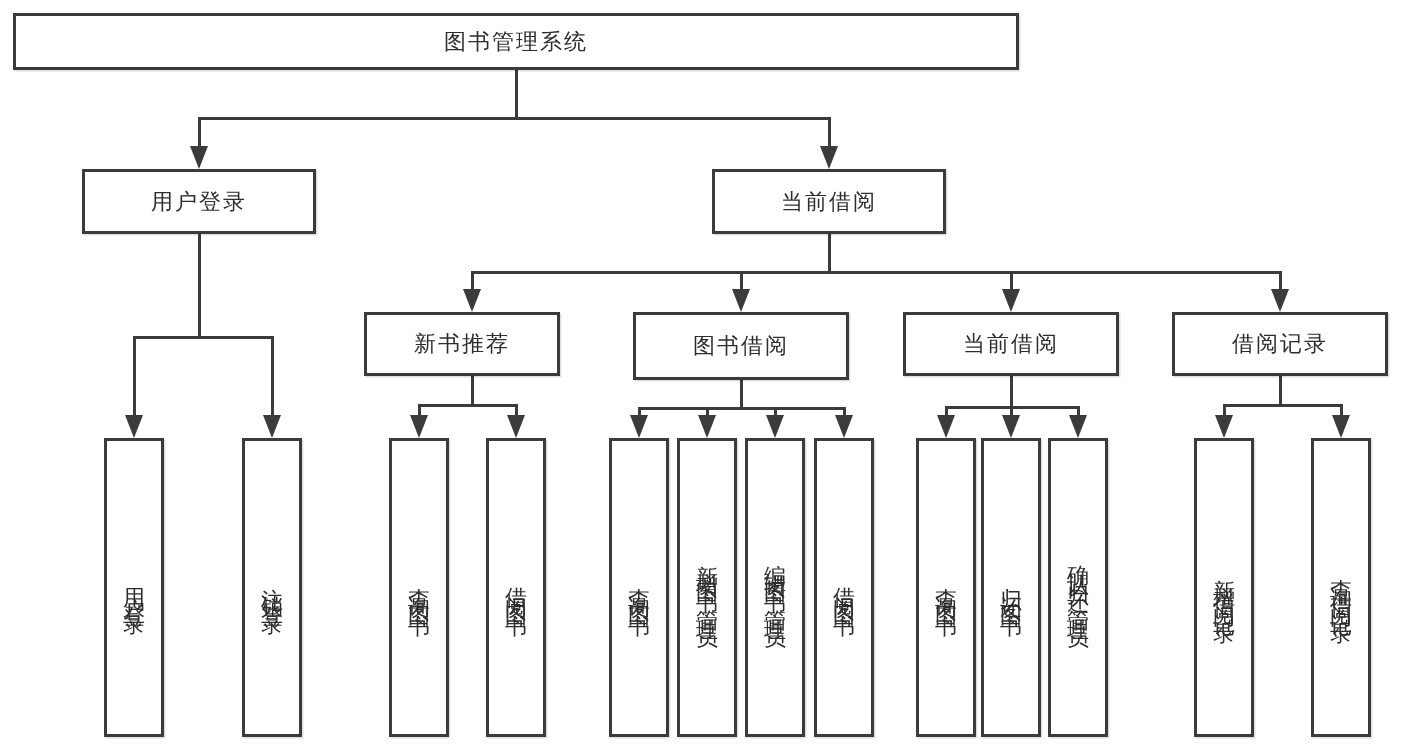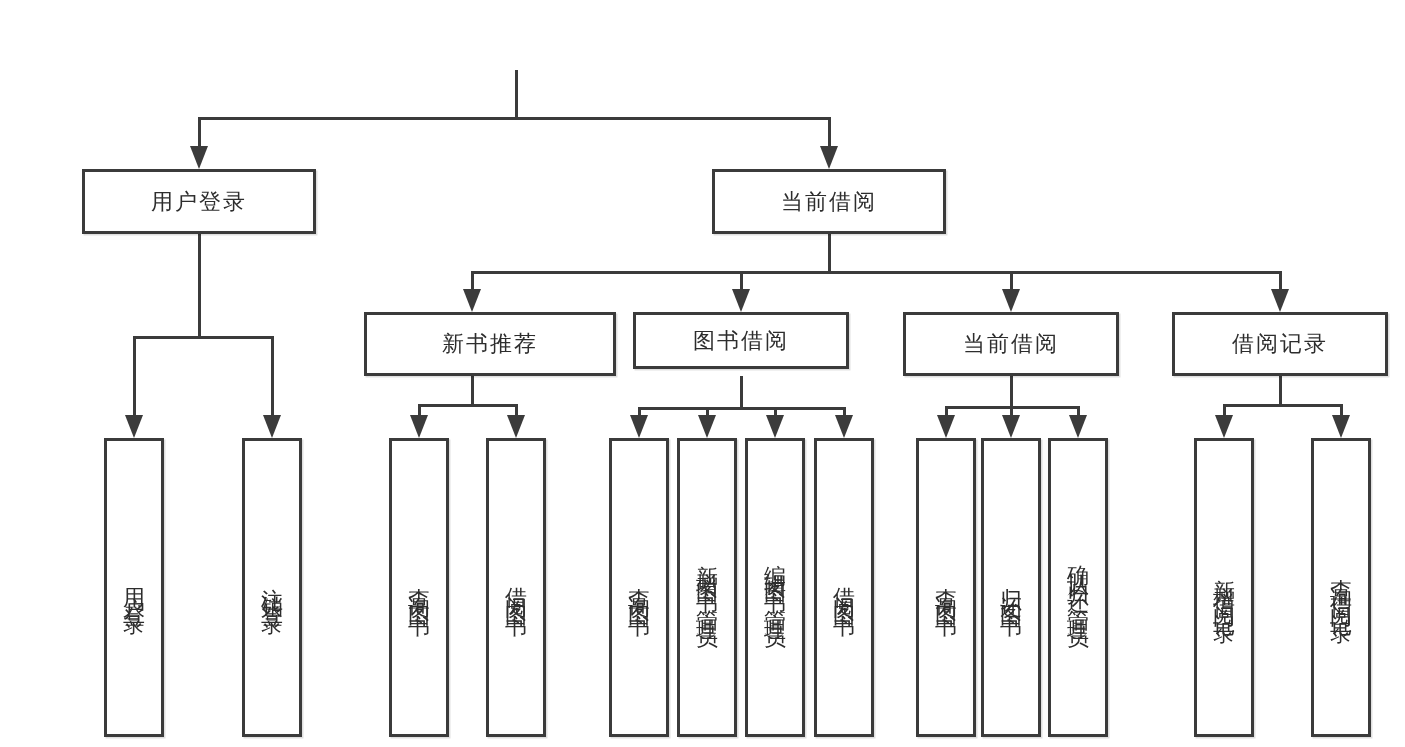--- a/index.html
+++ b/index.html
@@ -32,32 +32,35 @@
     position:absolute; left:1186px; top:712px; width:212px;
     font-size:20px; letter-spacing:1px; color:#b2b2b2;
     white-space:nowrap; z-index:3;
   }
 </style>
 </head>
 <body>
 
 <div id="stage">
 
+  <div class="box" style="left:13px; top:13px; width:1006px; height:57px;">
+    <span>图书管理系统</span>
+  </div>
 
   <div class="box" style="left:82px; top:169px; width:234px; height:65px;">
     <span>用户登录</span>
   </div>
   <div class="box" style="left:712px; top:169px; width:234px; height:65px;">
     <span>当前借阅</span>
   </div>
 
-  <div class="box" style="left:364px; top:312px; width:252px; height:64px;">
+  <div class="box" style="left:364px; top:312px; width:196px; height:64px;">
     <span>新书推荐</span>
   </div>
-  <div class="box" style="left:633px; top:312px; width:216px; height:57px;">
+  <div class="box" style="left:633px; top:312px; width:216px; height:68px;">
     <span>图书借阅</span>
   </div>
   <div class="box" style="left:903px; top:312px; width:216px; height:64px;">
     <span>当前借阅</span>
   </div>
   <div class="box" style="left:1172px; top:312px; width:216px; height:64px;">
     <span>借阅记录</span>
   </div>
 
   <div class="box leaf" style="left:104px; top:438px; width:60px; height:299px;">

